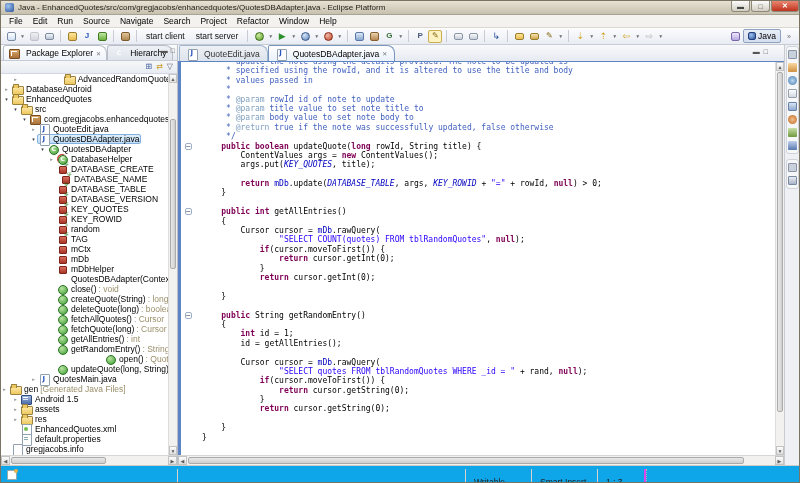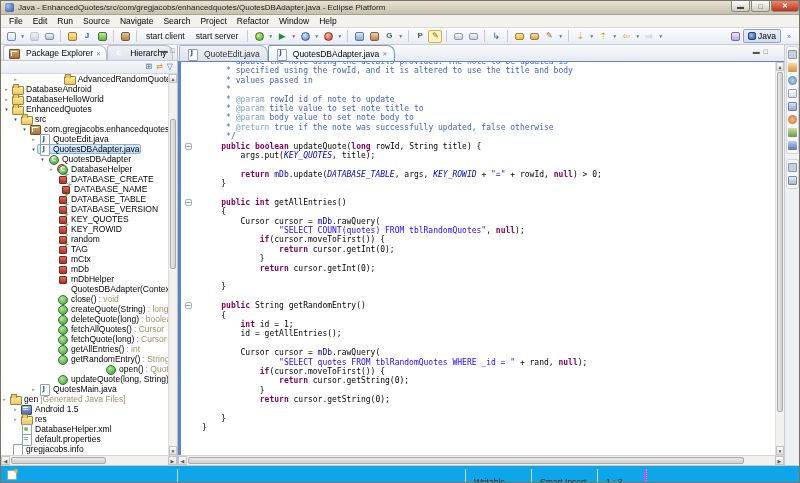--- a/index.html
+++ b/index.html
@@ -287,27 +287,20 @@
             </span>
           </div>
           <div class="trow" style="padding-left: 2px;">
             <span class="texp">▸</span>
             <span class="selbox">
               <span class="tic icfolder"></span>
               <span>DatabaseAndroid</span>
             </span>
           </div>
           <div class="trow" style="padding-left: 2px;">
-            <span class="texp">▸</span>
-            <span class="selbox">
-              <span class="tic icfolder"></span>
-              <span>DatabaseHelloWorld</span>
-            </span>
-          </div>
-          <div class="trow" style="padding-left: 2px;">
             <span class="texp open">▾</span>
             <span class="selbox">
               <span class="tic icfolder"></span>
               <span>EnhancedQuotes</span>
             </span>
           </div>
           <div class="trow" style="padding-left: 11px;">
             <span class="texp open">▾</span>
             <span class="selbox">
               <span class="tic icfolder"></span>
@@ -524,28 +517,35 @@
             <span class="texp">▸</span>
             <span class="selbox">
               <span class="tic ic-library"></span>
               <span>Android 1.5</span>
             </span>
           </div>
           <div class="trow" style="padding-left: 11px;">
             <span class="texp">▸</span>
             <span class="selbox">
               <span class="tic icfolder"></span>
+              <span>assets</span>
+            </span>
+          </div>
+          <div class="trow" style="padding-left: 11px;">
+            <span class="texp">▸</span>
+            <span class="selbox">
+              <span class="tic icfolder"></span>
               <span>res</span>
             </span>
           </div>
           <div class="trow" style="padding-left: 11px;">
             <span class="texp"></span>
             <span class="selbox">
               <span class="tic icsheet ic-xml-file"></span>
-              <span>DatabaseHelper.xml</span>
+              <span>EnhancedQuotes.xml</span>
             </span>
           </div>
           <div class="trow" style="padding-left: 11px;">
             <span class="texp"></span>
             <span class="selbox">
               <span class="tic icsheet ic-properties-file"></span>
               <span>default.properties</span>
             </span>
           </div>
           <div class="trow" style="padding-left: 2px;">
@@ -584,20 +584,21 @@
             <div class="cl"><span class="tk-c">     * update the note using the details provided. The note to be updated is</span></div>
             <div class="cl"><span class="tk-c">     * specified using the rowId, and it is altered to use the title and body</span></div>
             <div class="cl"><span class="tk-c">     * values passed in</span></div>
             <div class="cl"><span class="tk-c">     *</span></div>
             <div class="cl"><span class="tk-c">     * </span><span class="tk-t">@param</span><span class="tk-c"> rowId id of note to update</span></div>
             <div class="cl"><span class="tk-c">     * </span><span class="tk-t">@param</span><span class="tk-c"> title value to set note title to</span></div>
             <div class="cl"><span class="tk-c">     * </span><span class="tk-t">@param</span><span class="tk-c"> body value to set note body to</span></div>
             <div class="cl"><span class="tk-c">     * </span><span class="tk-t">@return</span><span class="tk-c"> true if the note was successfully updated, false otherwise</span></div>
             <div class="cl"><span class="tk-c">     */</span></div>
             <div class="cl"><span class="fold">−</span><span class="tk-p">    </span><span class="tk-k">public</span><span class="tk-p"> </span><span class="tk-k">boolean</span><span class="tk-p"> updateQuote(</span><span class="tk-k">long</span><span class="tk-p"> rowId, String title) {</span></div>
+            <div class="cl"><span class="tk-p">        ContentValues args = </span><span class="tk-k">new</span><span class="tk-p"> ContentValues();</span></div>
             <div class="cl"><span class="tk-p">        args.put(</span><span class="tk-f">KEY_QUOTES</span><span class="tk-p">, title);</span></div>
             <div class="cl">&nbsp;</div>
             <div class="cl"><span class="tk-p">        </span><span class="tk-k">return</span><span class="tk-p"> </span><span class="tk-m">mDb</span><span class="tk-p">.update(</span><span class="tk-f">DATABASE_TABLE</span><span class="tk-p">, args, </span><span class="tk-f">KEY_ROWID</span><span class="tk-p"> + </span><span class="tk-s">"="</span><span class="tk-p"> + rowId, </span><span class="tk-k">null</span><span class="tk-p">) &gt; 0;</span></div>
             <div class="cl"><span class="tk-p">    }</span></div>
             <div class="cl">&nbsp;</div>
             <div class="cl"><span class="fold">−</span><span class="tk-p">    </span><span class="tk-k">public</span><span class="tk-p"> </span><span class="tk-k">int</span><span class="tk-p"> getAllEntries()</span></div>
             <div class="cl"><span class="tk-p">    {</span></div>
             <div class="cl"><span class="tk-p">        Cursor cursor = </span><span class="tk-m">mDb</span><span class="tk-p">.rawQuery(</span></div>
             <div class="cl"><span class="tk-p">                </span><span class="tk-s">"SELECT COUNT(quotes) FROM tblRandomQuotes"</span><span class="tk-p">, </span><span class="tk-k">null</span><span class="tk-p">);</span></div>
             <div class="cl"><span class="tk-p">            </span><span class="tk-k">if</span><span class="tk-p">(cursor.moveToFirst()) {</span></div>

